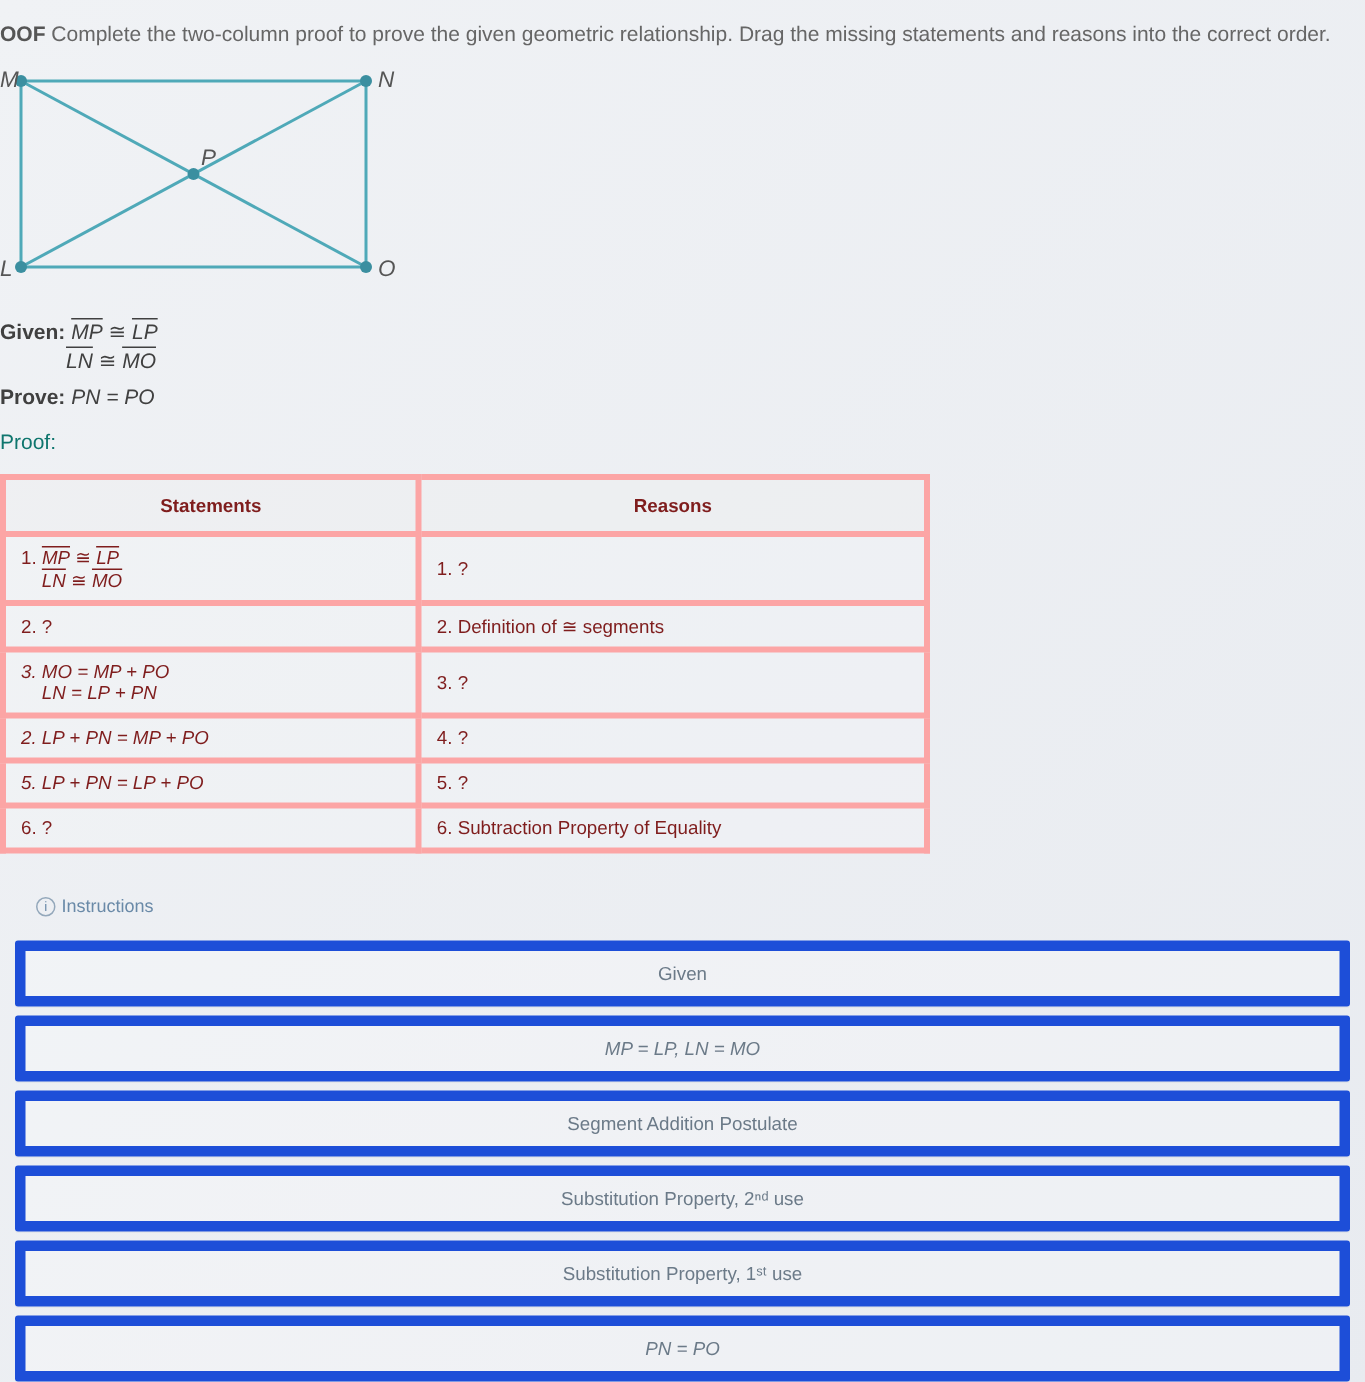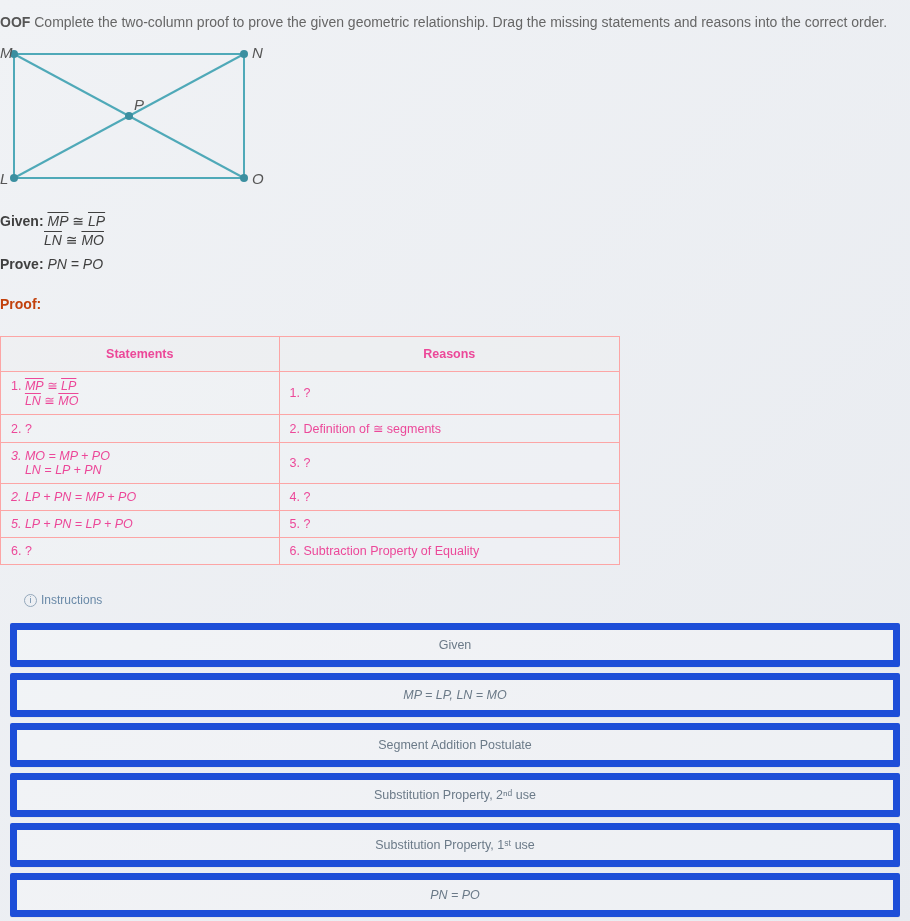--- a/index.html
+++ b/index.html
@@ -15,32 +15,32 @@
   .instr-text { color: #666; margin: 6px 0 10px 0; font-size: 14px; }
   .instr-text b { color: #555; font-weight: bold; }
 
   .diagram { margin: 6px 0 10px 0; }
 
   .given-block { margin: 8px 0; font-size: 14px; color: #404040; }
   .given-block .lbl { font-weight: bold; }
   .overline { text-decoration: overline; font-style: italic; }
   .italic { font-style: italic; }
 
-  .proof-lbl { font-weight: bold; margin: 24px 0; font-size: 14px; color: #c2410c; }
+  .proof-lbl { font-weight: normal; margin: 14px 0; font-size: 14px; color: #0f766e; }
 
   table.proof {
     border-collapse: collapse;
     margin: 8px 0 14px 0;
     width: 620px;
   }
   table.proof th, table.proof td {
-    border: 1px solid #fca5a5;
+    border: 4px solid #fca5a5;
     padding: 6px 10px;
     font-size: 12.5px;
-    color: #ec4899;
+    color: #7f1d1d;
     text-align: left;
     vertical-align: middle;
     background: rgba(255,255,255,0.15);
   }
   table.proof th {
     text-align: center;
     font-weight: bold;
     padding: 10px;
     background: rgba(240,240,240,0.3);
   }

